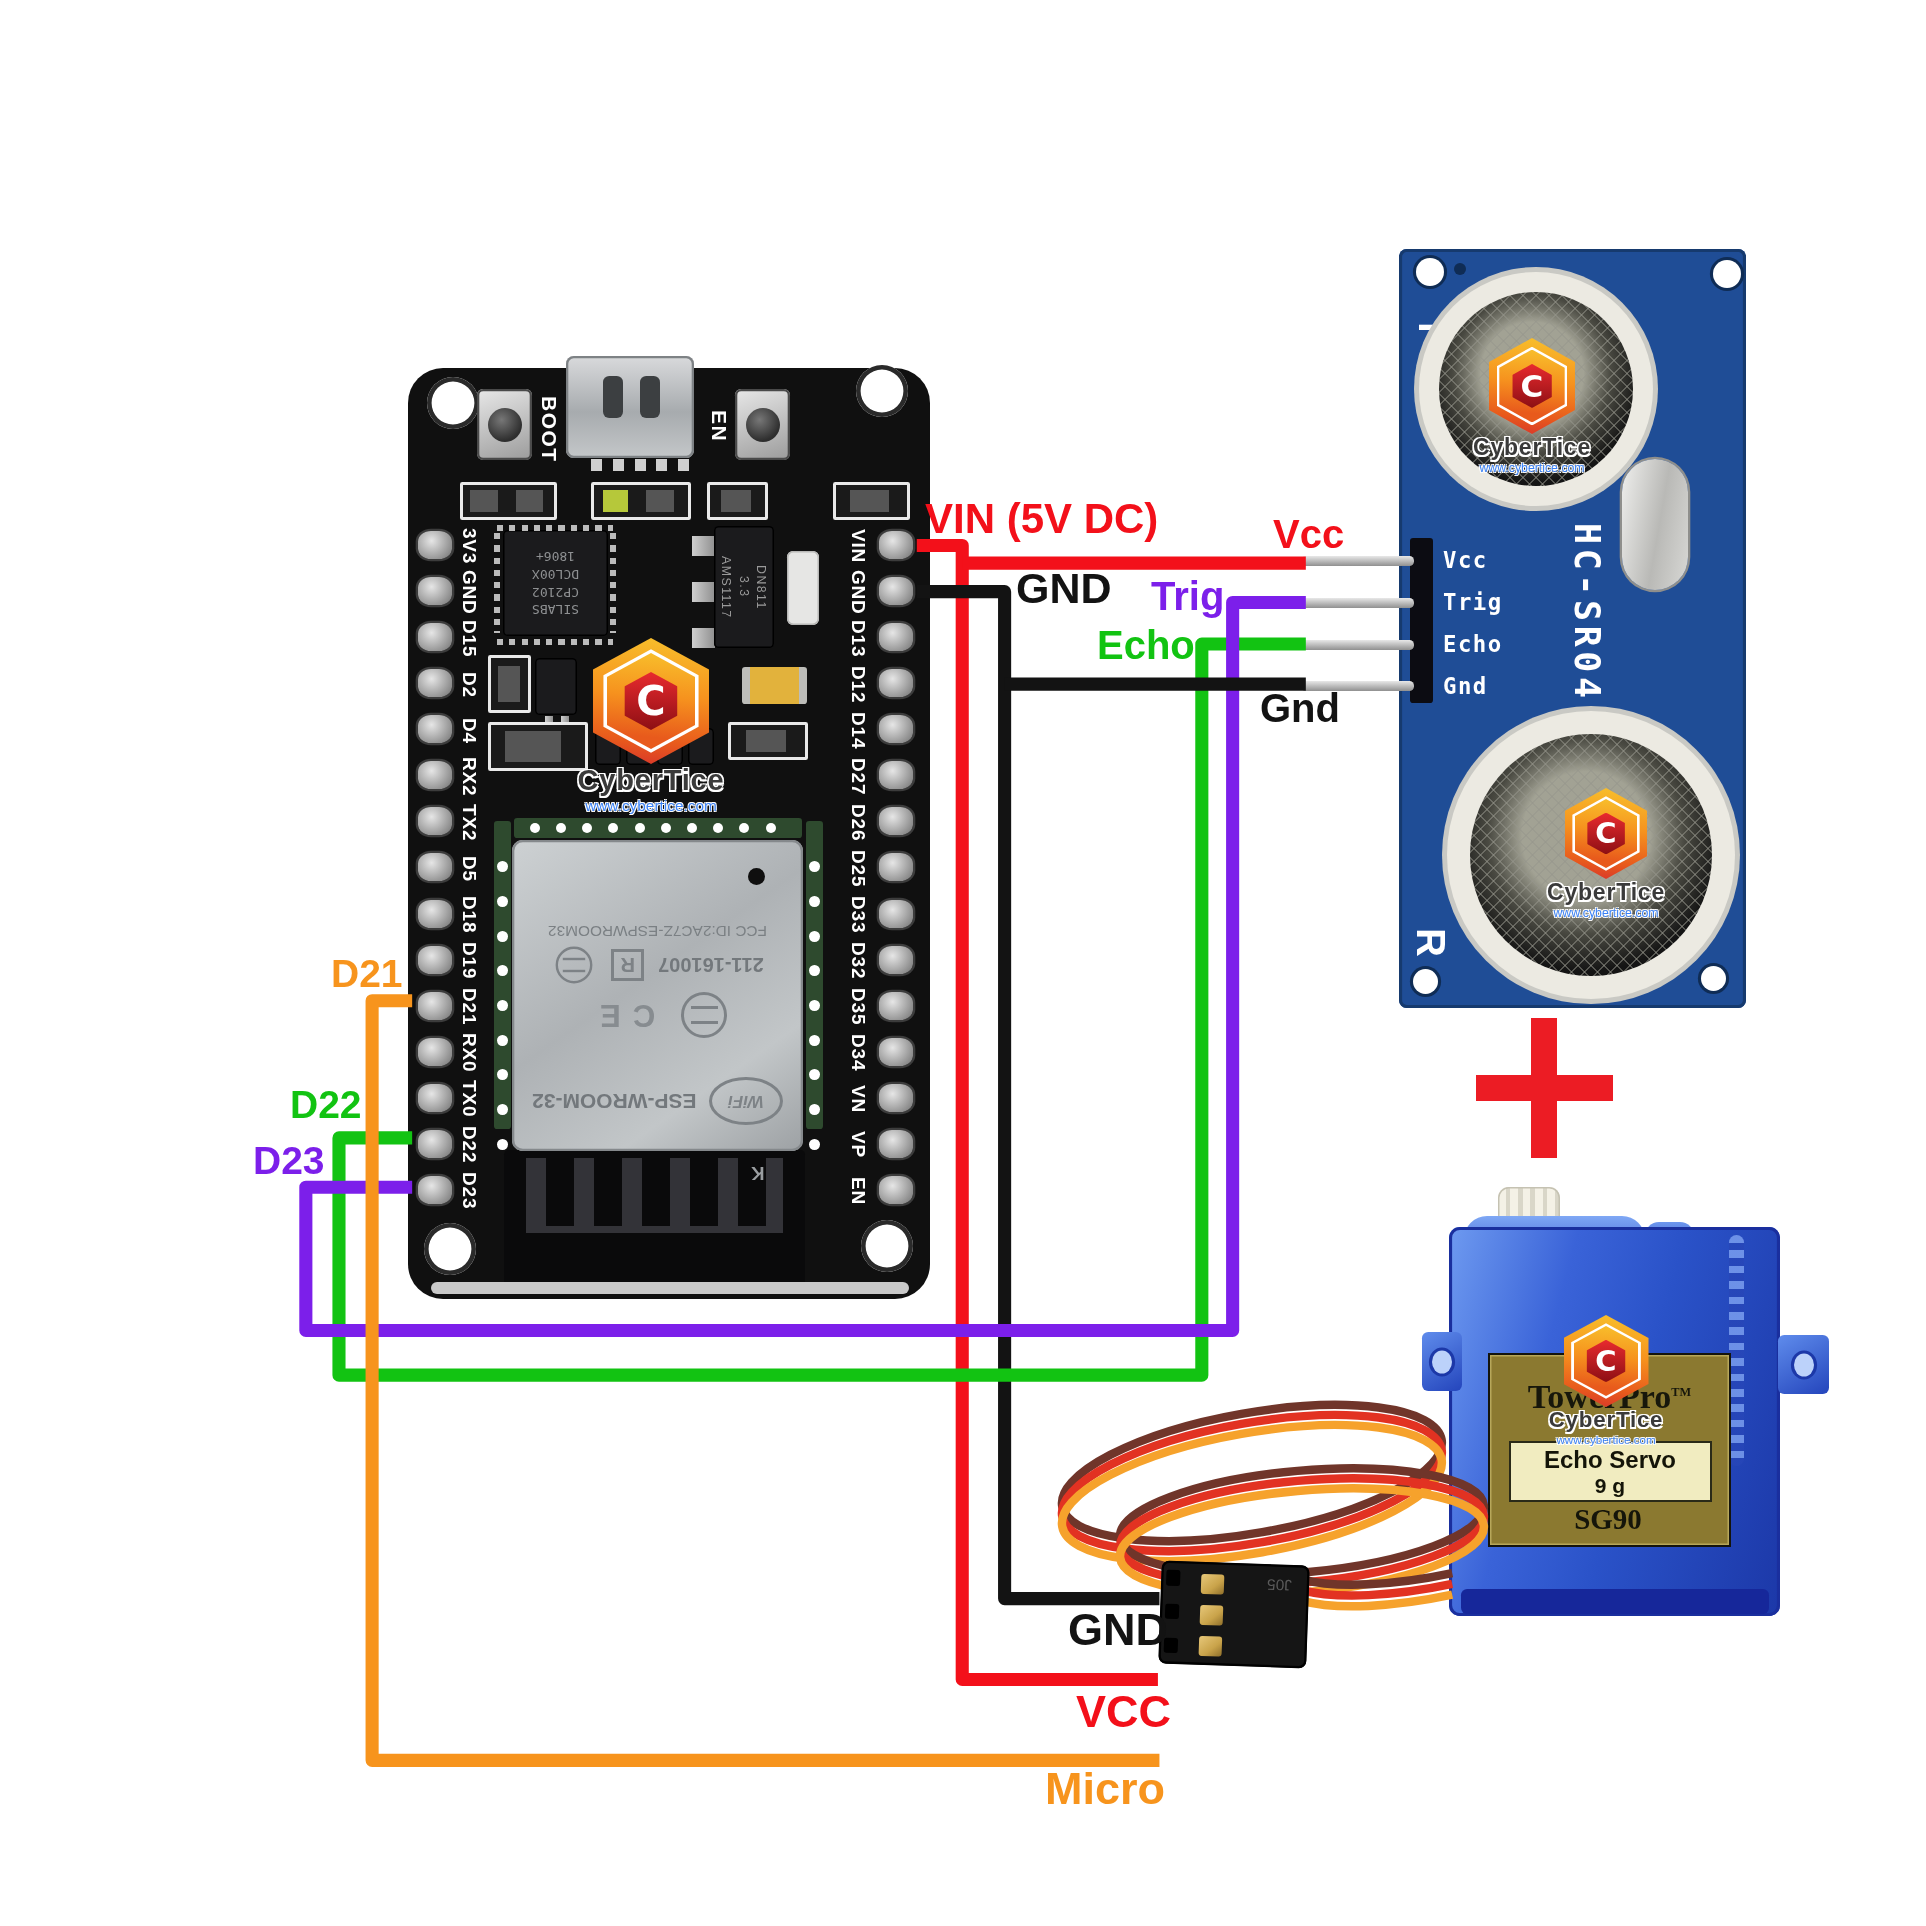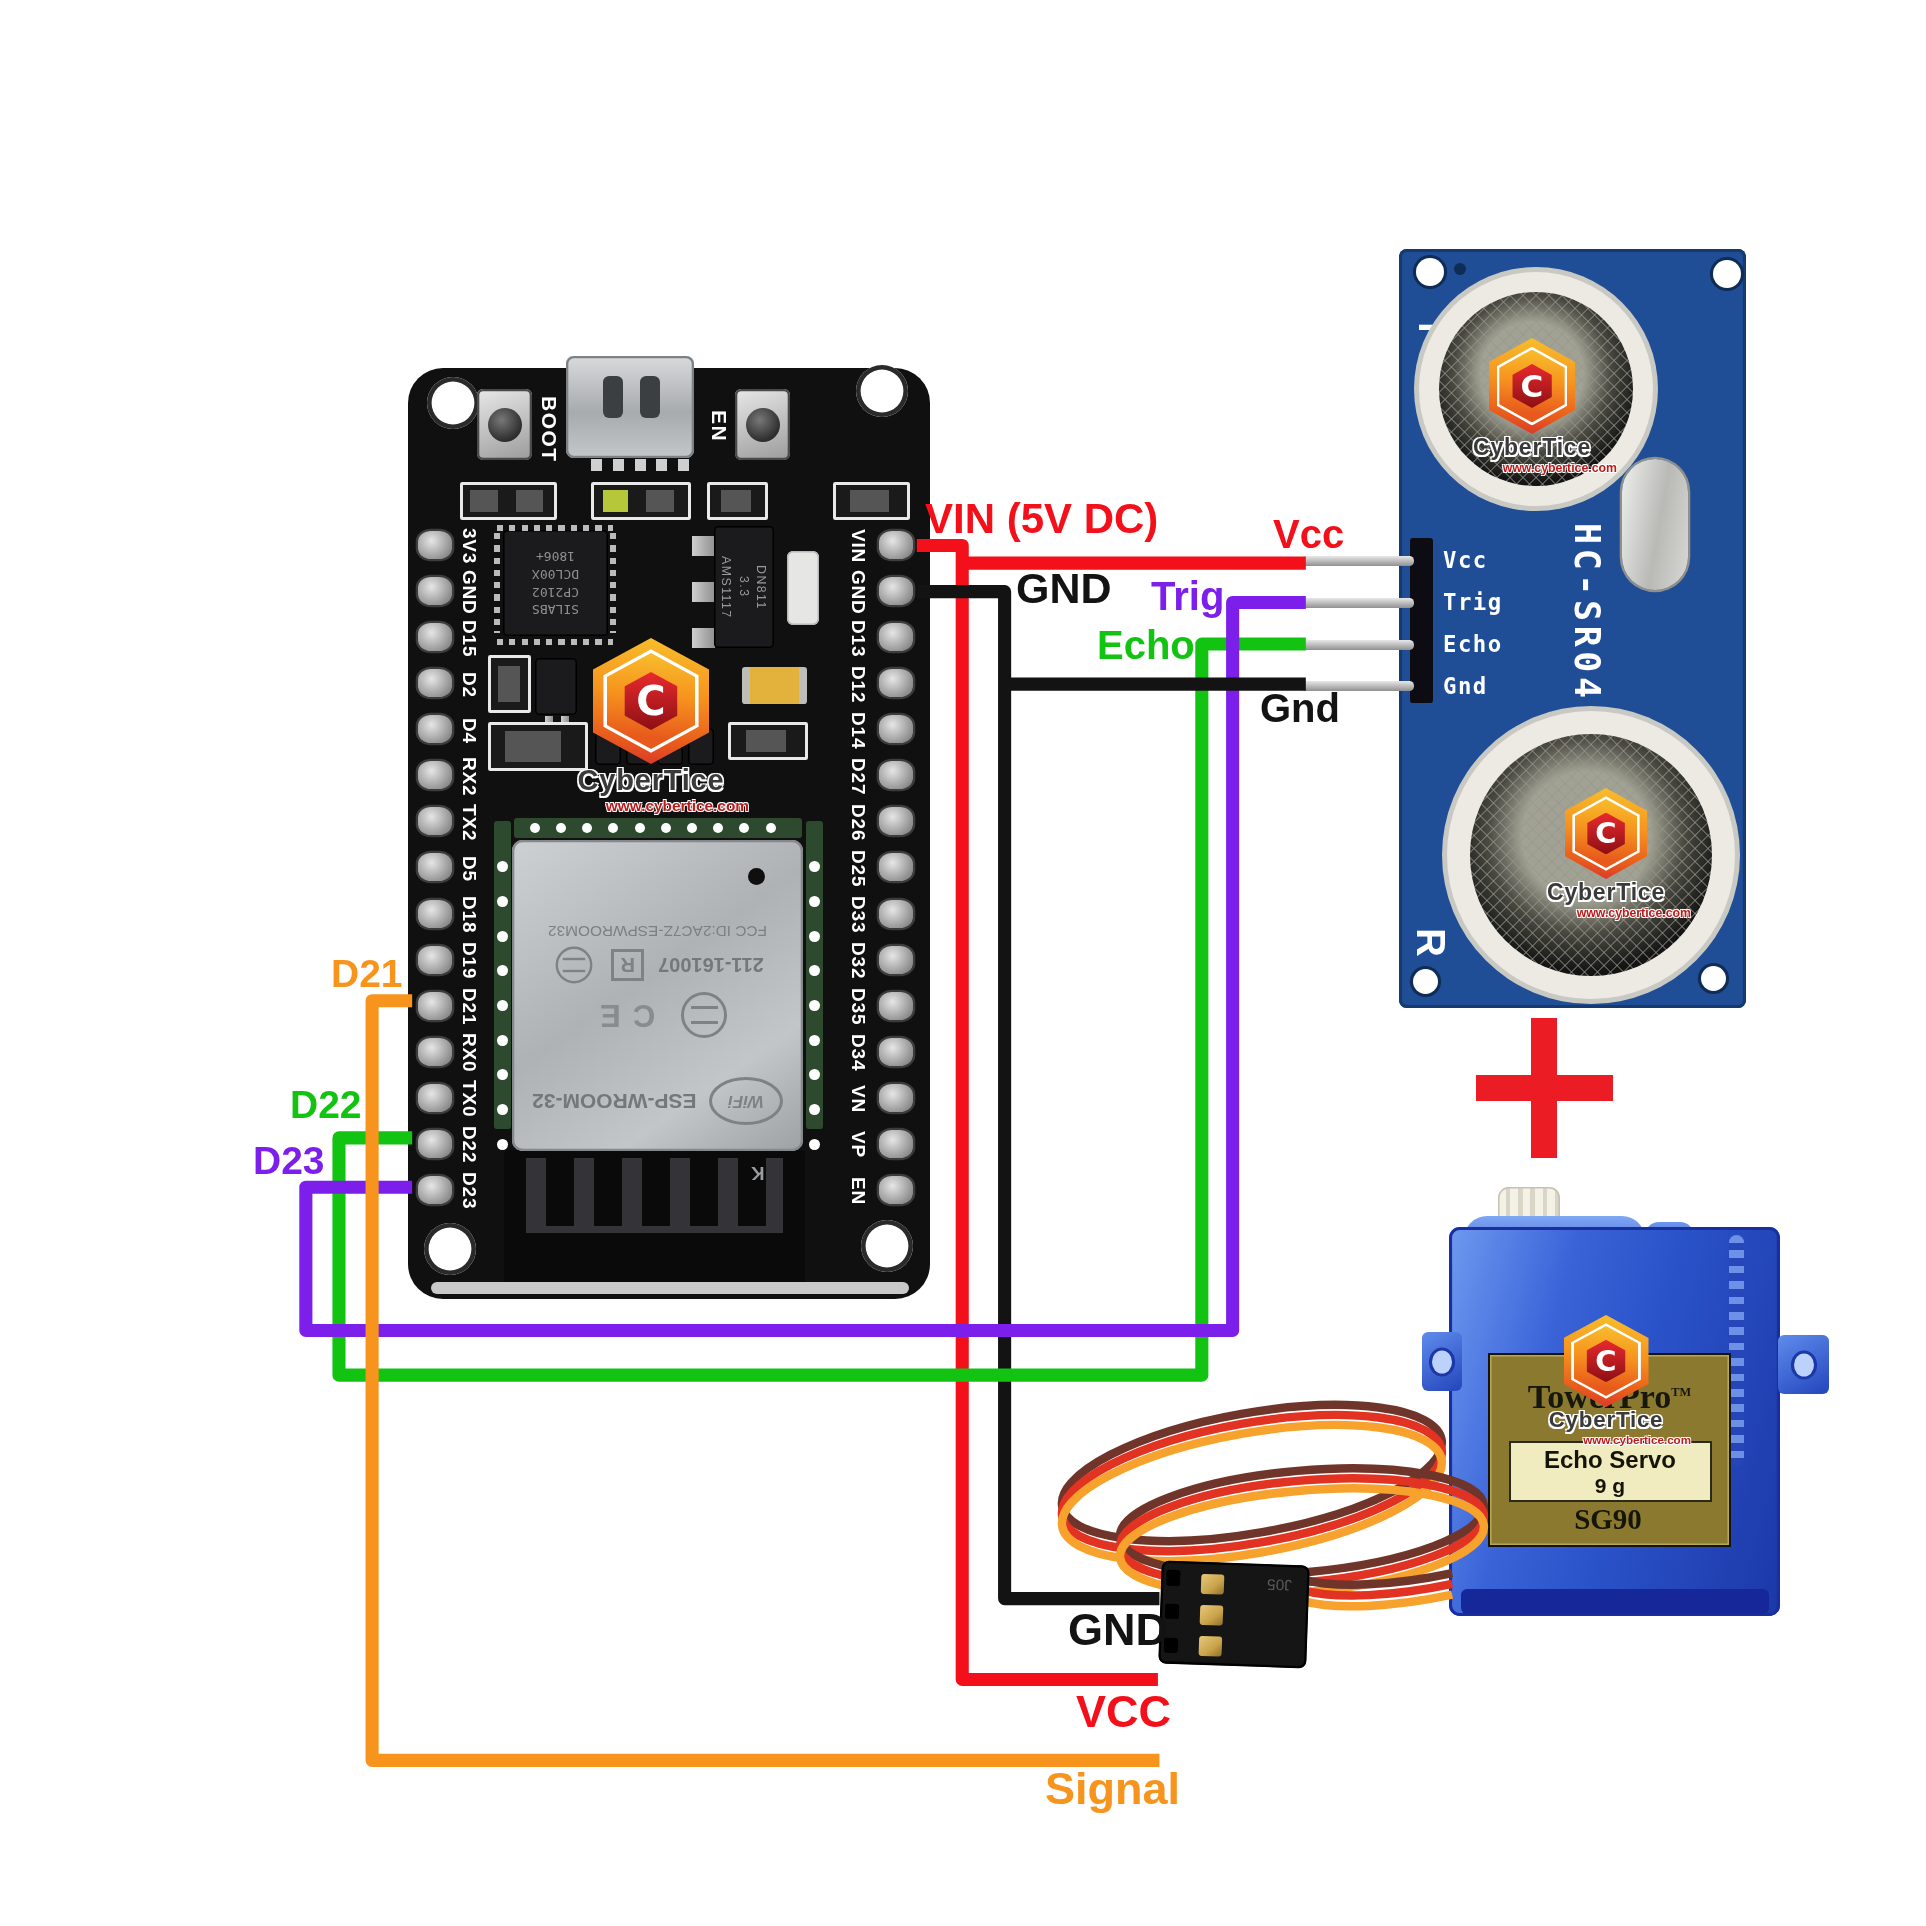--- a/index.html
+++ b/index.html
@@ -82,21 +82,21 @@
   .hx{position:absolute;clip-path:polygon(50% 0%,100% 25%,100% 75%,50% 100%,0% 75%,0% 25%);}
   .hx1{inset:0;background:linear-gradient(185deg,var(--logoYellow),var(--logoOrange) 45%,#e85a1c 80%,#d8352b);}
   .hx2{inset:9%;background:#fff;}
   .hx3{inset:12%;background:linear-gradient(185deg,var(--logoYellow),var(--logoOrange) 45%,#e85a1c 85%);}
   .hxc{position:absolute;left:50%;top:50%;transform:translate(-50%,-50%);width:46%;height:46%;
       clip-path:polygon(50% 0%,100% 25%,100% 75%,50% 100%,0% 75%,0% 25%);
       background:linear-gradient(180deg,#e82a2e,#8d0f14);display:flex;align-items:center;justify-content:center;}
   .hxletter{color:#fff;font-weight:bold;font-family:"DejaVu Sans",sans-serif;}
   .ctbrand{font-weight:bold;color:#3a3a3a;letter-spacing:0.8px;
       text-shadow:-1.5px -1.5px 0 #fff,1.5px -1.5px 0 #fff,-1.5px 1.5px 0 #fff,1.5px 1.5px 0 #fff,0 2.3px 0 #fff;}
-  .cturl{font-weight:bold;color:#b91c1c;text-shadow:-0.8px -0.8px 0 #fff,0.8px -0.8px 0 #fff,-0.8px 0.8px 0 #fff,0.8px 0.8px 0 #fff;text-align:right;}
+  .cturl{font-weight:normal;color:#3b82f6;text-shadow:-0.8px -0.8px 0 #fff,0.8px -0.8px 0 #fff,-0.8px 0.8px 0 #fff,0.8px 0.8px 0 #fff;}
   
   .plusbar{position:absolute;background:var(--plusRed);z-index:2;}
   
   #servo{left:1422px;top:1187px;width:416px;height:435px;z-index:2;}
   .blue{background:linear-gradient(105deg,var(--servoBlueLight) 0%,#3a63d8 30%,var(--servoBlue) 55%,var(--servoBlueDark) 100%);}
   #servo .body{position:absolute;left:27px;top:40px;width:331px;height:389px;border-radius:10.8px;
       box-shadow:0 0 0 3.1px #1a2f9e inset;}
   #servo .dome{position:absolute;left:42px;top:29px;width:181px;height:46px;border-radius:23px 23px 0 0;
       background:linear-gradient(180deg,#7fa8f5,#3555cc);}
   #servo .gear2{position:absolute;left:223px;top:35px;width:49px;height:37px;border-radius:14px 14px 0 0;
@@ -442,21 +442,21 @@
   <div class="wlabel lab-black" style="left:1016px;top:566px;font-size:43px;">GND</div>
   <div class="wlabel lab-red" style="left:1273px;top:513px;font-size:40px;">Vcc</div>
   <div class="wlabel lab-purple" style="left:1151px;top:575px;font-size:40px;">Trig</div>
   <div class="wlabel lab-green" style="left:1097px;top:624px;font-size:40px;">Echo</div>
   <div class="wlabel lab-black" style="left:1260px;top:687px;font-size:40px;">Gnd</div>
   <div class="wlabel lab-orange" style="left:331px;top:954px;font-size:39px;">D21</div>
   <div class="wlabel lab-green" style="left:290px;top:1085px;font-size:39px;">D22</div>
   <div class="wlabel lab-purple" style="left:253px;top:1141px;font-size:39px;">D23</div>
   <div class="wlabel lab-black" style="left:1068px;top:1606px;font-size:45px;">GND</div>
   <div class="wlabel lab-red" style="left:1076px;top:1688px;font-size:45px;">VCC</div>
-  <div class="wlabel lab-orange" style="left:1045px;top:1765px;font-size:45px;">Signal</div>
+  <div class="wlabel lab-orange" style="left:1045px;top:1765px;font-size:45px;">Micro</div>
 
   <div class="ctlogo" style="left:553px;top:638px;width:196px;z-index:4;">
     <div class="hexwrap" style="width:116px;height:126px;">
       <div class="hx hx1"></div>
         <div class="hx hx2"></div>
         <div class="hx hx3"></div>
       <div class="hxc">
           <span class="hxletter" style="font-size:40px;">C</span>
         </div>
     </div>

